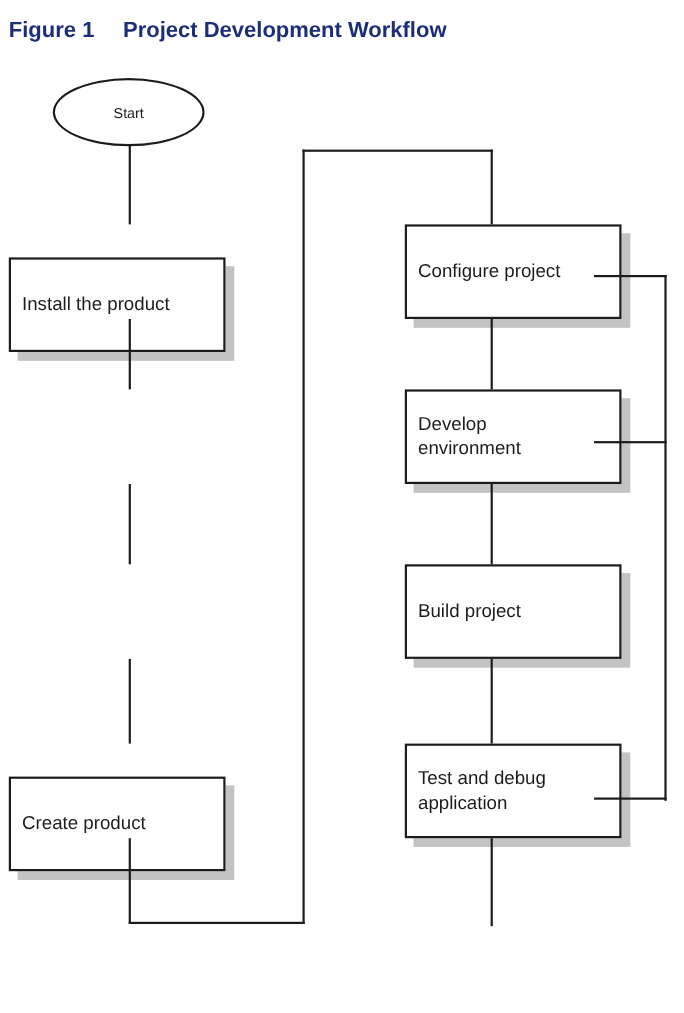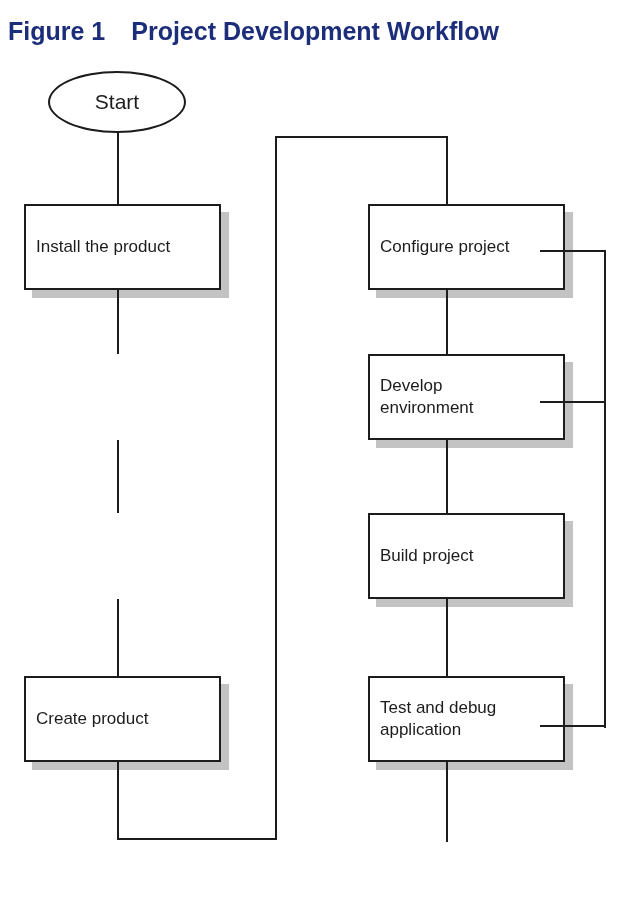--- a/index.html
+++ b/index.html
@@ -12,21 +12,21 @@
     position: relative;
     width: 622px;
     height: 921px;
     background: #ffffff;
     overflow: hidden;
   }
   .figure-title {
     position: absolute;
     left: 8px;
     top: 17px;
-    font-size: 25px;
+    font-size: 20px;
     font-weight: bold;
     color: #1c2d7a;
     white-space: nowrap;
   }
   .figure-title .fig-label {
     margin-right: 26px;
   }
   .node {
     position: absolute;
     box-sizing: border-box;
@@ -48,24 +48,24 @@
     color: #1c1c1c;
     white-space: pre-line;
     text-align: left;
   }
   .terminal {
     border-radius: 50%;
     justify-content: center;
     z-index: 3;
   }
   .terminal .node-label {
-    font-size: 21px;
+    font-size: 13px;
     color: #1c1c1c;
   }
-  .col-left  { left: 24px; }
+  .col-left  { left: 8px; margin-top: 30px; }
   .col-right { left: 344px; margin-left: 24px; }
   .row-1 { top: 204px; }
   .row-2 { top: 354px; }
   .row-3 { top: 513px; }
   .row-4 { top: 676px; }
   #start-terminal { left: 48px;  top: 71px;  width: 138px; height: 62px; }
   #end-terminal   { left: 382px; top: 842px; width: 130px; height: 63px; }
   .line {
     position: absolute;
     background: #1c1c1c;

